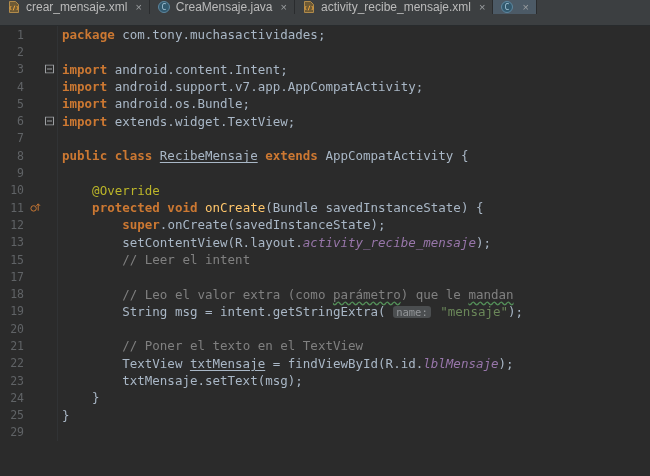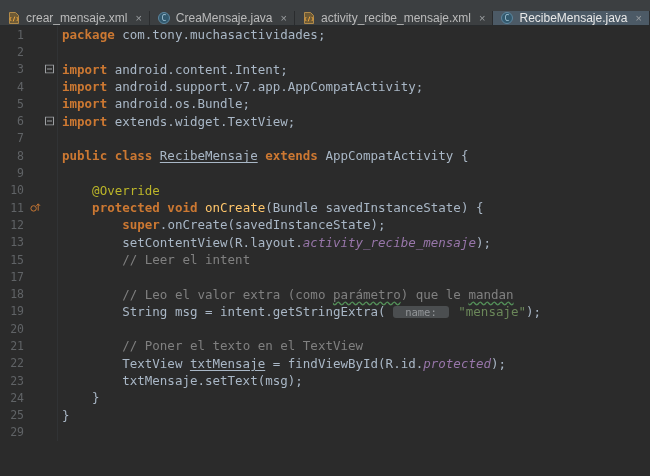--- a/index.html
+++ b/index.html
@@ -1,19 +1,19 @@
 <!DOCTYPE html>
 <html style="--bg: #2b2b2b; --tabbar-bg: #3c3f41; --tab-active-bg: #4c5a66; --tab-text: #bbbbbb; --tab-active-text: #e8e8e8; --gutter-text: #606366; --gutter-border: #313335; --def: #a9b7c6; --kw: #cc7832; --ann: #bbb529; --mdecl: #ffc66b; --str: #6a8759; --cmt: #808080; --fld: #9876aa; --typo: #549159; --hint-bg: #4b4e50; --hint-text: #939699; --fold: #9da0a3; --override: #c57633;"><head>
 <meta charset="utf-8">
 <style>
   html,body{margin:0;padding:0;background:#1e1e1e;}
   .ide{width:650px;height:476px;background:var(--bg);overflow:hidden;position:relative;
        font-family:"DejaVu Sans Mono",monospace;}
   
-  .tabbar{height:25px;background:var(--tabbar-bg);display:flex;align-items:flex-end;
+  .tabbar{height:25px;background:var(--tabbar-bg);display:flex;align-items:flex-start;
           border-bottom:1px solid #282b2d;}
   .tab{display:flex;align-items:center;gap:5px;padding:0 7px;
        font:12px "Liberation Sans",sans-serif;color:var(--tab-text);
        border-right:1px solid #2a2c2e;white-space:nowrap;cursor:default;}
   .tab.active{background:var(--tab-active-bg);color:var(--tab-active-text);}
   .ticon{display:flex;align-items:center;}
   .ticon svg{display:block;}
   .tclose{color:#9b9ea1;font-size:11px;line-height:1;margin-left:3px;}
   
   .editor{position:absolute;top:26px;left:0;right:0;bottom:0;
@@ -32,21 +32,21 @@
   .s-cls{color:var(--def);text-decoration:underline;text-underline-offset:2px;}
   .s-var{color:var(--def);text-decoration:underline;text-underline-offset:2px;}
   .s-ann{color:var(--ann);}
   .s-mdecl{color:var(--mdecl);}
   .s-str{color:var(--str);}
   .s-cmt{color:var(--cmt);}
   .s-typo{color:var(--cmt);text-decoration:underline wavy var(--typo);
           text-decoration-skip-ink:none;text-underline-offset:2px;}
   .s-fld{color:var(--fld);font-style:italic;}
   .s-hint{background:var(--hint-bg);color:var(--hint-text);font-size:10.5px;
-          border-radius:3px;padding:0 12px;margin-right:2px;}
+          border-radius:3px;padding:0 3px;margin-right:2px;}
 </style>
 </head>
 <body>
 
 <div class="ide">
   <div class="tabbar" id="tabbar">
       <div class="tab">
         <span class="ticon">
           <svg width="14" height="14" viewBox="0 0 14 14">
             <path d="M2.5 1.5 h6 l3 3 v8 h-9 z" fill="#6e5a35" stroke="#b08a4a" stroke-width="1"></path>
@@ -76,21 +76,20 @@
         <span class="tlabel">activity_recibe_mensaje.xml</span>
         <span class="tclose">×</span>
       </div>
       <div class="tab active">
         <span class="ticon">
           <svg width="14" height="14" viewBox="0 0 14 14">
             <circle cx="7" cy="7" r="5.5" fill="#32596e" stroke="#5d87a0" stroke-width="1"></circle>
             <text x="7" y="10" text-anchor="middle" font-size="8" font-family="DejaVu Sans Mono, monospace" fill="#a3c4d6">C</text>
           </svg>
         </span>
-        <span class="tlabel">RecibeMensaje.java</span>
         <span class="tclose">×</span>
       </div>
     </div>
   <div class="editor" id="code-lines">
       <div class="line">
         <span class="ln">1</span>
         <span class="gicons"></span>
         <span class="code"><span class="s-kw">package </span><span class="s-def">com.tony.muchasactividades;</span></span>
       </div>
       <div class="line">
@@ -194,21 +193,21 @@
         <span class="code"></span>
       </div>
       <div class="line">
         <span class="ln">21</span>
         <span class="gicons"></span>
         <span class="code"><span class="s-def">        </span><span class="s-cmt">// Poner el texto en el TextView</span></span>
       </div>
       <div class="line">
         <span class="ln">22</span>
         <span class="gicons"></span>
-        <span class="code"><span class="s-def">        TextView </span><span class="s-var">txtMensaje</span><span class="s-def"> = findViewById(R.id.</span><span class="s-fld">protected</span><span class="s-def">);</span></span>
+        <span class="code"><span class="s-def">        TextView </span><span class="s-var">txtMensaje</span><span class="s-def"> = findViewById(R.id.</span><span class="s-fld">lblMensaje</span><span class="s-def">);</span></span>
       </div>
       <div class="line">
         <span class="ln">23</span>
         <span class="gicons"></span>
         <span class="code"><span class="s-def">        txtMensaje.setText(msg);</span></span>
       </div>
       <div class="line">
         <span class="ln">24</span>
         <span class="gicons"></span>
         <span class="code"><span class="s-def">    }</span></span>

